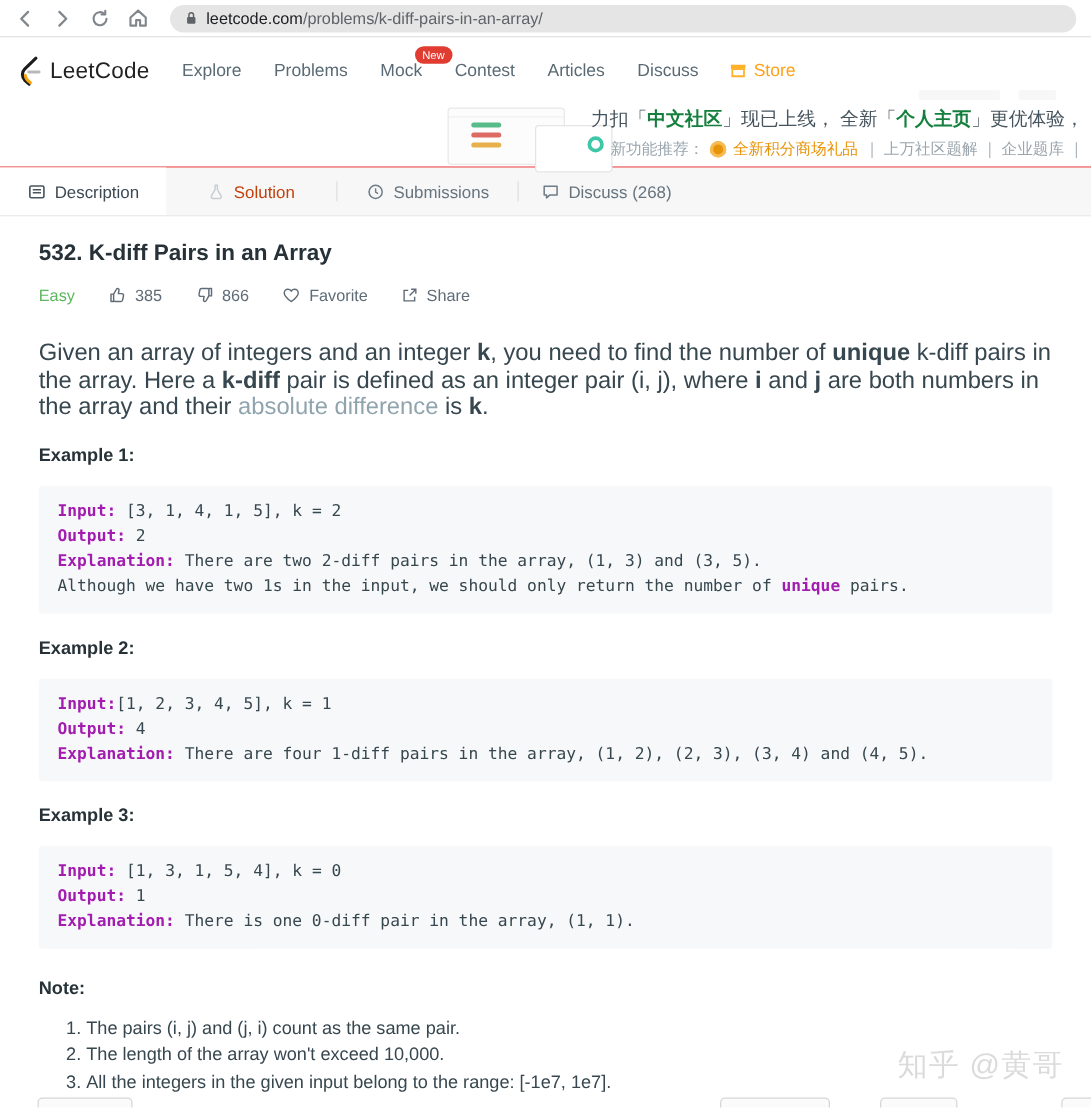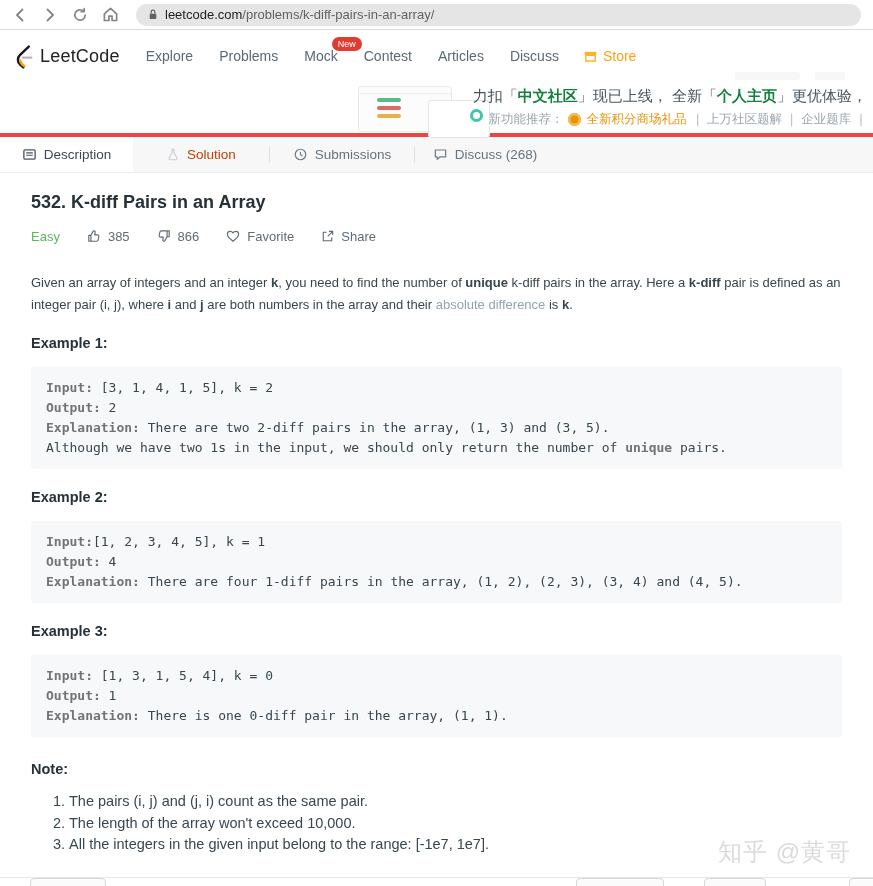--- a/index.html
+++ b/index.html
@@ -42,45 +42,45 @@
   .pcard1 .tb { height:7px; border-bottom:1px solid #efefef; }
   .pbar { height:4px; border-radius:2px; margin:4px 0 0 18px; width:24px; }
   .pbar.g{background:#57bb8a;} .pbar.r{background:#dd6b64;} .pbar.y{background:#e8b04c;}
   .pcard2 { position:absolute; left:73px; top:16px; width:62px; height:38px; background:#fff;
             border:1px solid #e5e5e5; border-radius:3px; }
   .donut { position:absolute; right:6px; top:8px; width:13px; height:13px; border-radius:50%;
            border:3px solid #3ec6a8; }
   .fade-box { position:absolute; top:-10px; height:8px; background:#f3f3f3; opacity:.7; border-radius:2px; }
 
   
-  .tab-bar { height:40px; background:#f7f7f8; border-top:4px solid #ef4444;
+  .tab-bar { height:40px; background:#f7f7f8; border-top:1px solid #ef4444;
              border-bottom:1px solid #ececec; display:flex; align-items:stretch; }
   .tab { display:flex; align-items:center; justify-content:center; gap:7px;
          font-size:13.5px; color:#66747e; cursor:pointer; }
   .tab.active { background:#fff; color:#3c4852; width:133px; }
   .tab.disabled { color:#c2410c; cursor:default; }
   .tab-divider { width:1px; height:16px; background:#dfdfdf; align-self:center; }
   .t-sol{width:136px;} .t-sub{width:144px;} .t-dis{width:140px;}
 
   
   .content { padding:0 31px; }
   .problem-title { font-size:18px; font-weight:700; color:#263238; padding-top:18px; line-height:22px; }
   .stats-row { display:flex; align-items:center; gap:26px; margin-top:15px; font-size:13px; color:#5f6b76; }
   .difficulty { color:#5cb85c; }
   .stat { display:flex; align-items:center; gap:6px; cursor:pointer; }
 
-  .description { margin-top:28px; font-size:13px; line-height:21.5px; color:#37474f; max-width:845px; }
+  .description { margin-top:28px; font-size:19px; line-height:21.5px; color:#37474f; max-width:845px; }
   .seg-b { font-weight:700; }
   .seg-link { color:#90a4ae; cursor:pointer; }
 
   .example-heading { margin-top:20px; font-size:14.5px; font-weight:700; color:#263238; }
   .code-box { margin-top:16px; background:#f7f8f9; border-radius:3px; padding:11px 15px;
               font-family:"DejaVu Sans Mono","Liberation Mono",monospace; font-size:13px;
               line-height:20px; color:#37474f; white-space:pre-wrap; }
-  .code-box .seg-b { color:#737373; }
+  .code-box .seg-b { color:#a21caf; }
   .code-line { min-height:20px; }
 
   .note-heading { margin-top:24px; font-size:14.5px; font-weight:700; color:#263238; }
   .note-list { margin-top:14px; padding-left:38px; font-size:14.5px; line-height:21.5px; color:#37474f; }
 
   .footer-divider { margin-top:21px; border-top:1px solid #e8e8e8; }
   .footer-stats { display:flex; align-items:center; padding:9px 15px 0; font-size:14px; }
 
   .watermark { position:absolute; right:22px; top:836px; font-size:24px; color:#dbdbdb;
                text-shadow:0 1px 0 #fff; letter-spacing:1px; }

